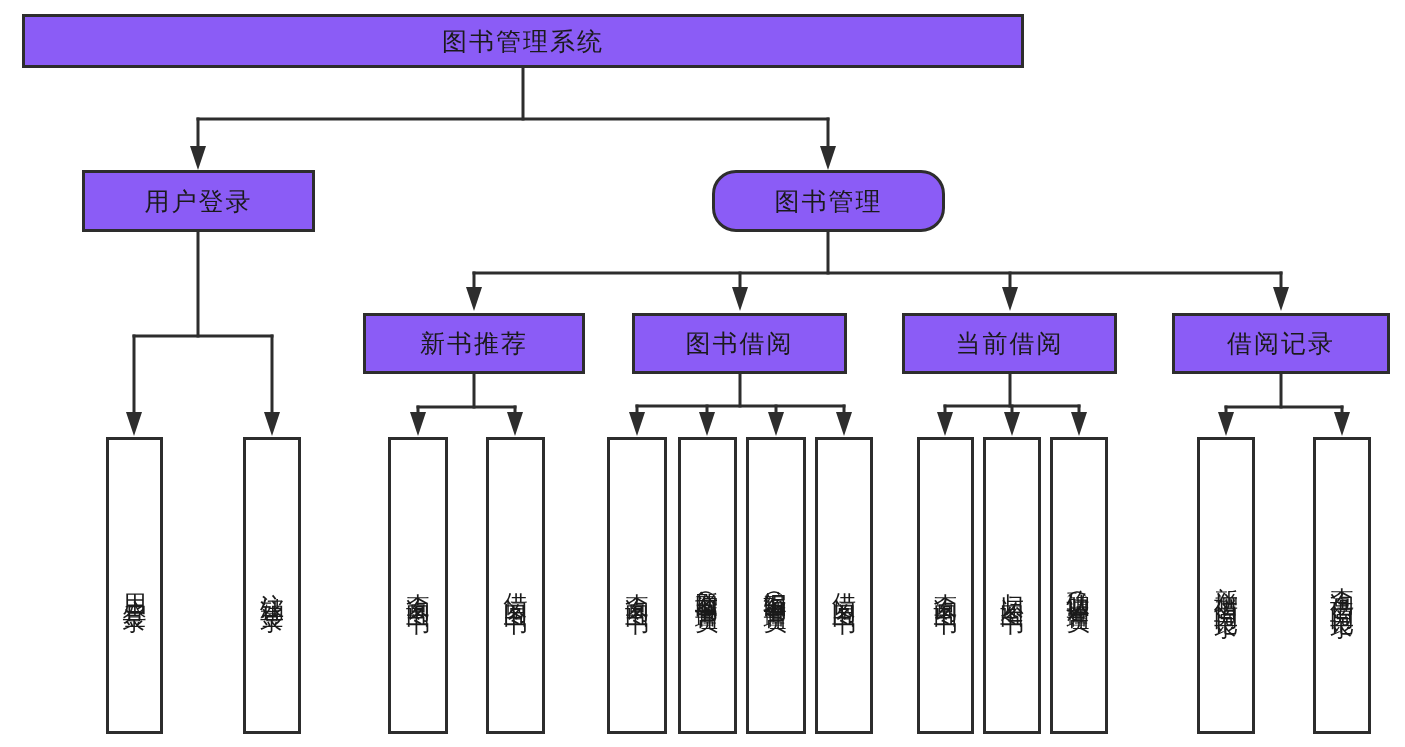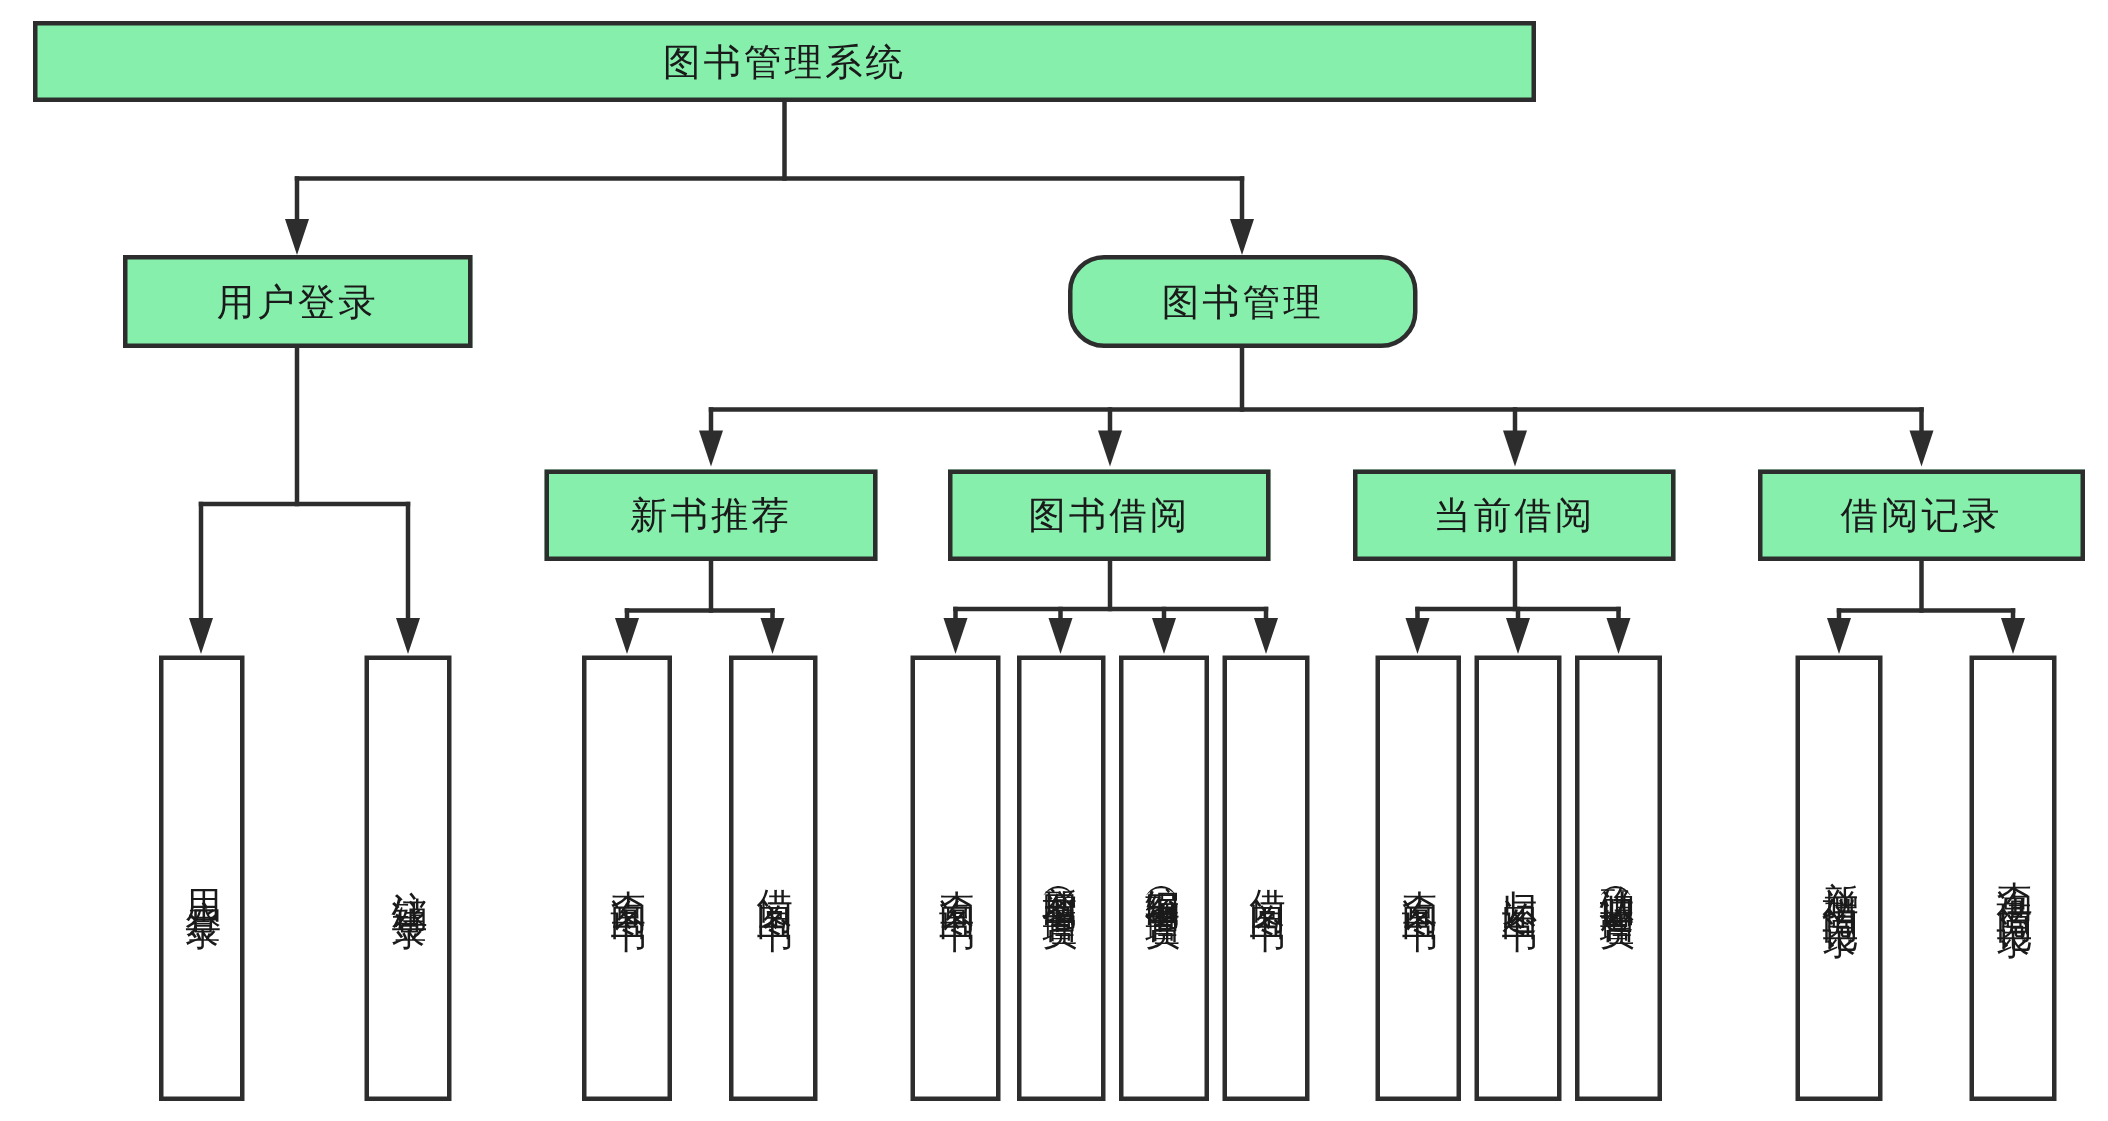--- a/index.html
+++ b/index.html
@@ -6,21 +6,21 @@
   #canvas{
     position:relative;
     width:1405px;height:747px;
     background:#ffffff;
     font-family:"Liberation Sans","DejaVu Sans",sans-serif;
     overflow:hidden;
   }
   #connectors{position:absolute;left:0;top:0;width:1405px;height:747px;}
   .node{
     position:absolute;
-    background:#86efac;
+    background:#8b5cf6;
     border:3px solid #2d2d2d;
     box-sizing:border-box;
     display:flex;align-items:center;justify-content:center;
     font-size:25px;color:#1a1a1a;letter-spacing:2px;
     white-space:nowrap;
   }
   .leaf{
     position:absolute;
     background:#ffffff;
     border:3px solid #2d2d2d;

